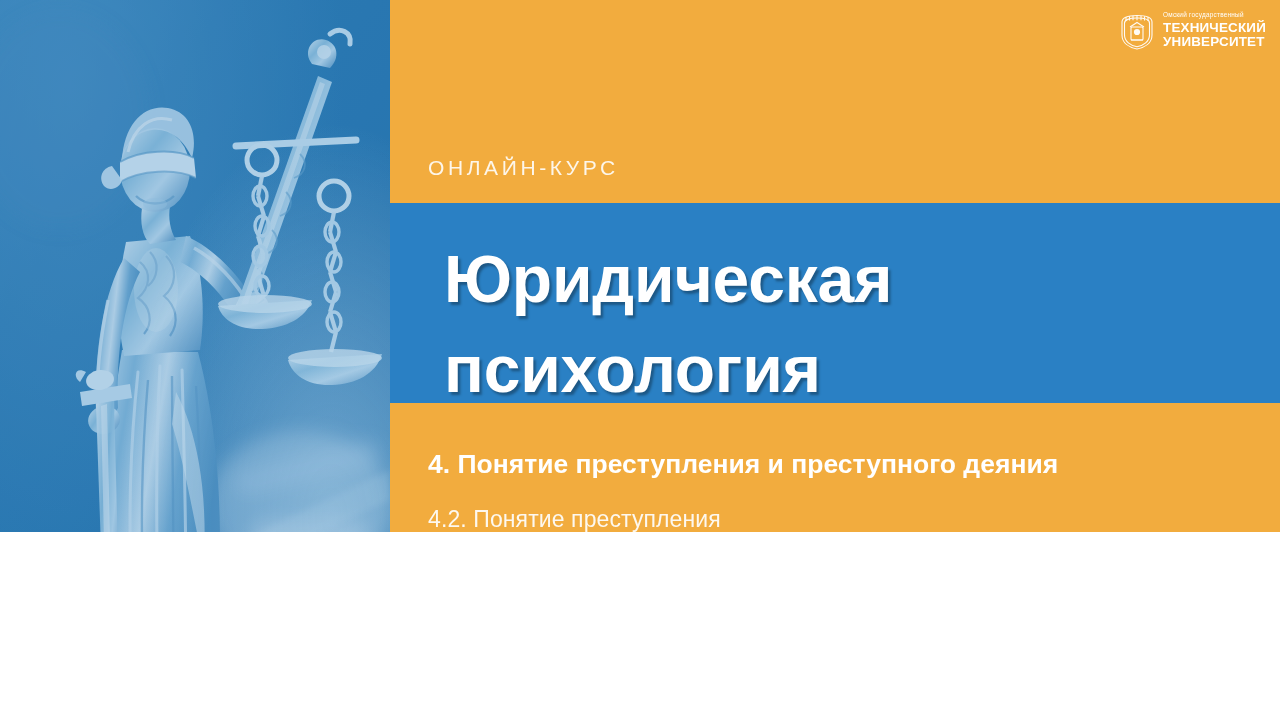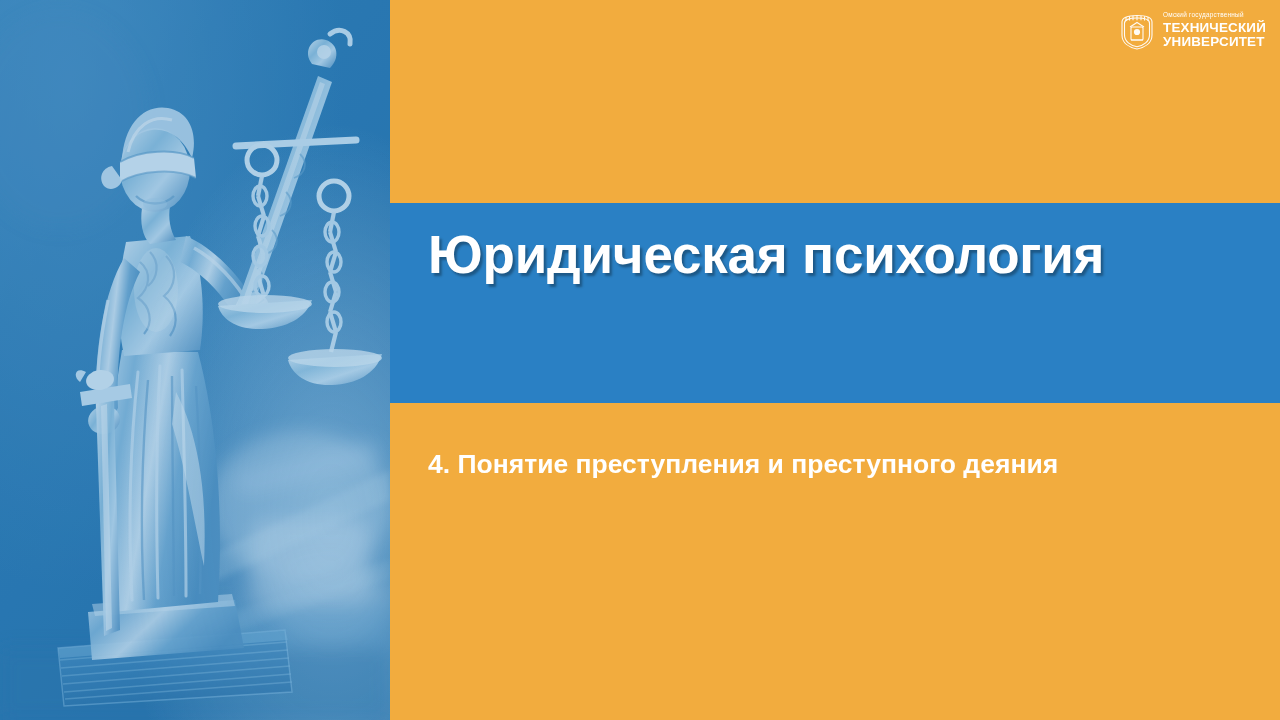--- a/index.html
+++ b/index.html
@@ -8,21 +8,21 @@
     padding: 0;
     background: #ffffff;
   }
   body {
     font-family: "Liberation Sans", "DejaVu Sans", sans-serif;
   }
 
   .slide {
     position: relative;
     width: 1280px;
-    height: 720px;
+    height: 532px;
     overflow: hidden;
     background: #7f1d1d;
   }
 
   
   .image-panel {
     position: absolute;
     left: 0;
     top: 0;
     width: 390px;
@@ -104,27 +104,27 @@
     height: 200px;
     background: #2A80C4;
   }
   .title-banner-inner {
     position: absolute;
     left: 38px;
     top: 16px;
     right: 30px;
   }
   .course-title {
-    font-size: 53px;
+    font-size: 66px;
     font-weight: bold;
     color: #ffffff;
     line-height: 1.36;
     letter-spacing: -0.2px;
     text-shadow: 2.5px 2.5px 2.5px rgba(0,0,0,0.32);
-    margin: 0;
+    margin: 16px;
   }
 
   
   .section-title {
     position: absolute;
     left: 38px;
     top: 449px;
     font-size: 26.5px;
     font-weight: bold;
     color: #ffffff;
@@ -397,24 +397,26 @@
         <circle cx="19" cy="21" r="3.1" fill="#ffffff" opacity="0.95"></circle>
         <path d="M13 29 L25 29" stroke="#ffffff" stroke-width="1.1" opacity="0.9"></path>
       </svg>
       <div class="logo-text">
         <span class="logo-line-small">Омский государственный</span>
         <span class="logo-line-big">ТЕХНИЧЕСКИЙ</span>
         <span class="logo-line-big">УНИВЕРСИТЕТ</span>
       </div>
     </div>
 
+    <div class="eyebrow">ОНЛАЙН-КУРС</div>
 
     <div class="title-banner">
       <div class="title-banner-inner">
         <h1 class="course-title">Юридическая психология</h1>
       </div>
     </div>
 
     <div class="section-title">4. Понятие преступления и преступного деяния</div>
+    <div class="subsection-title">4.2. Понятие преступления</div>
 
 
   </div>
 </div>
 
 </body></html>

